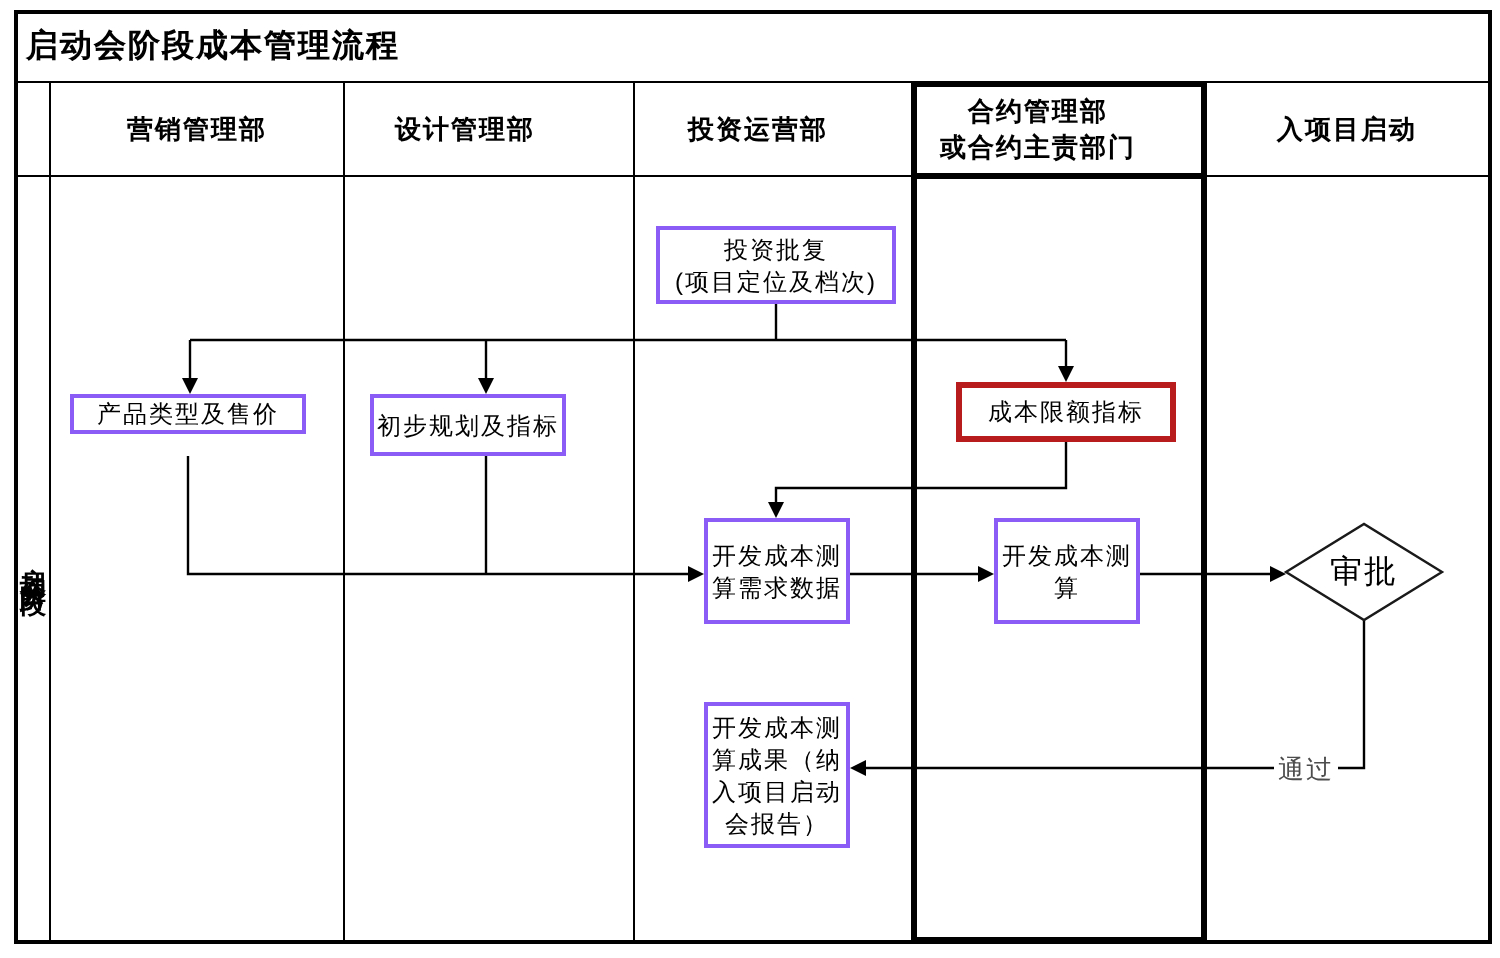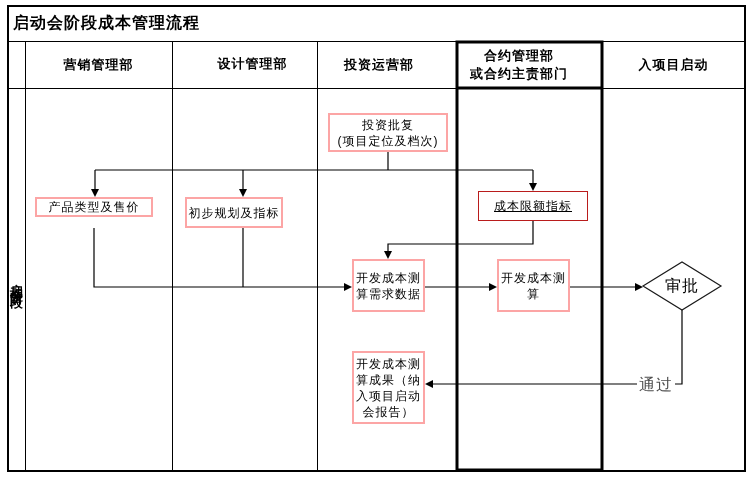--- a/index.html
+++ b/index.html
@@ -16,26 +16,26 @@
     font-size:16px;font-weight:bold;letter-spacing:1px;
   }
   .hdr{font-size:13px;font-weight:bold;line-height:1.35;letter-spacing:1px;}
   .stage{
     left:7px;top:89px;width:18px;height:382px;
     writing-mode:vertical-rl;text-orientation:upright;
     font-size:13px;font-weight:bold;letter-spacing:3px;
   }
   .node{
     background:#fff;font-size:12px;line-height:16px;letter-spacing:1px;
-    border:2px solid #fca5a5;
+    border:2px solid #8b5cf6;
   }
-  .node-dark{border:1px solid #b91c1c;text-decoration:underline;}
+  .node-dark{border:3px solid #b91c1c;}
   .diamond-label{font-size:16px;letter-spacing:1px;}
   .edge-label{
-    background:#fff;color:#4d4d4d;font-size:16px;line-height:13px;
+    background:#fff;color:#4d4d4d;font-size:13px;line-height:13px;
     padding:0 2px;letter-spacing:1px;
   }
 </style>
 </head>
 <body>
 
 <div id="canvas">
 
   <svg id="gridlines" width="750" height="479">
 
@@ -77,21 +77,21 @@
       <polygon points="635,283 635,291 643,287"></polygon>
       <polygon points="433,380 433,388 425,384"></polygon>
     </g>
 
     <polygon points="643,286 682,262 721,286 682,310" fill="#fff" stroke="#1a1a1a" stroke-width="1.2"></polygon>
   </svg>
 
   <div class="abs center hdr pre" style="left:25px;top:41px;width:147px;height:47px;">营销管理部</div>
 
   <div class="abs title">启动会阶段成本管理流程</div>
-  <div class="abs center hdr pre" style="left:180px;top:41px;width:145px;height:47px;font-family:Liberation Mono, monospace;">设计管理部</div>
+  <div class="abs center hdr pre" style="left:160px;top:41px;width:145px;height:47px;">设计管理部</div>
   <div class="abs center hdr pre" style="left:317px;top:41px;width:124px;height:47px;">投资运营部</div>
   <div class="abs center hdr pre" style="left:457px;top:41px;width:124px;height:47px;">合约管理部
 或合约主责部门</div>
   <div class="abs center hdr pre" style="left:602px;top:41px;width:143px;height:47px;">入项目启动</div>
 
   <div class="abs center stage">启动会阶段</div>
 
   <div class="abs center node pre" style="left:328px;top:113px;width:120px;height:39px;">投资批复
 (项目定位及档次)</div>
   <div class="abs center node" style="left:35px;top:197px;width:118px;height:20px;">产品类型及售价</div>

